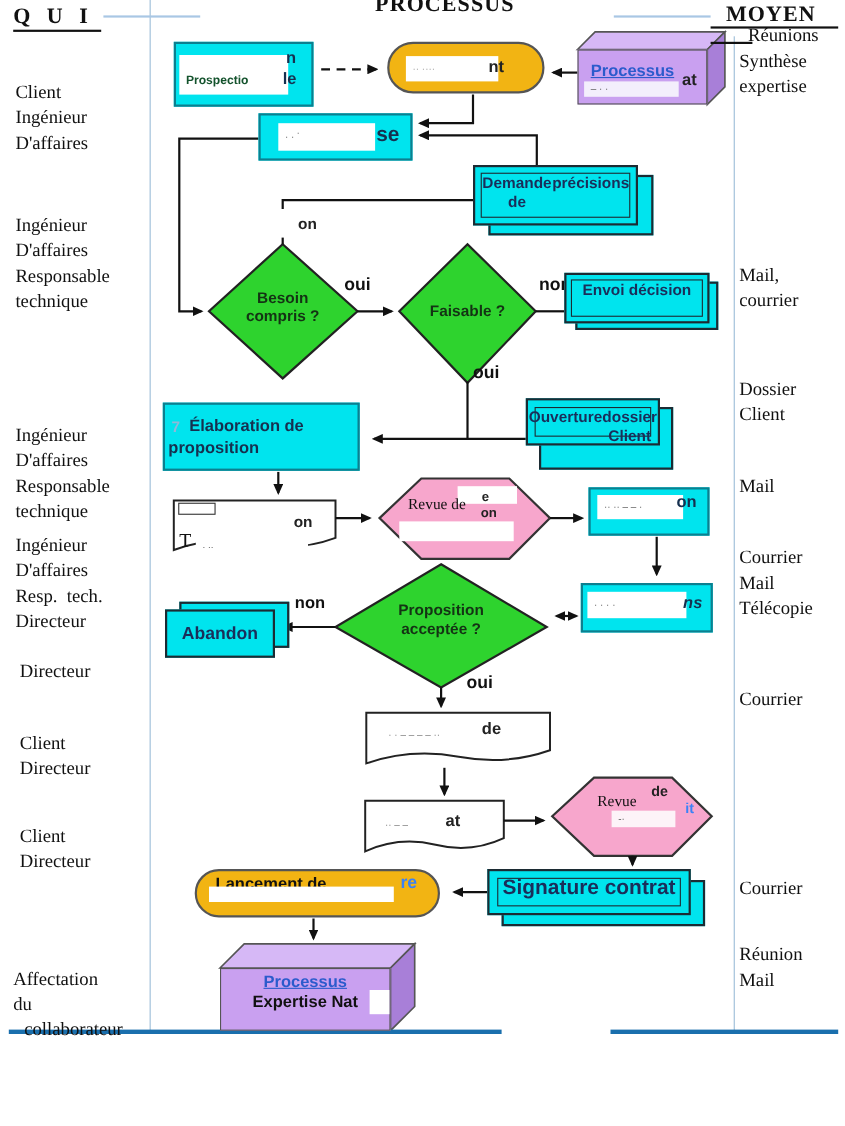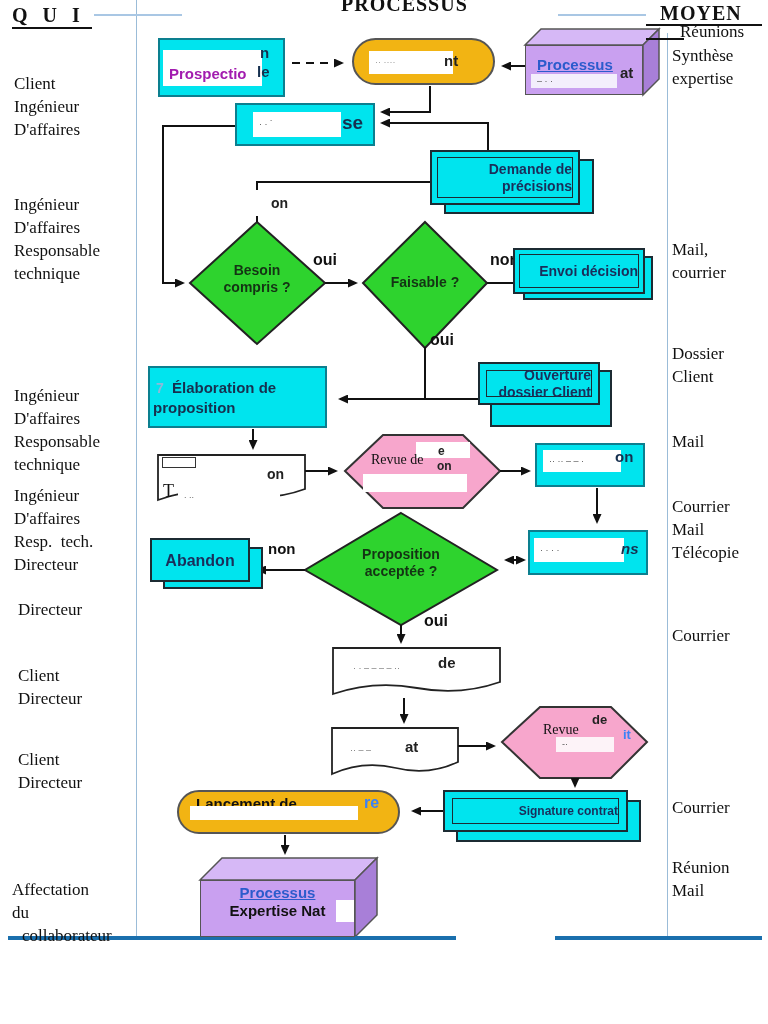--- a/index.html
+++ b/index.html
@@ -5,21 +5,21 @@
   html,body{margin:0;padding:0;background:#fff;}
   #stage{position:relative;width:768px;height:1024px;background:#fff;overflow:hidden;
          font-family:"Liberation Sans",sans-serif;}
   .abs{position:absolute;}
   .srf{font-family:"Liberation Serif",serif;color:#111;}
   .lbl{font-size:17px;line-height:23px;white-space:pre;}
   .hdr{font-size:20px;font-weight:bold;letter-spacing:1px;}
   .cy{background:#00e4ee;border:2px solid #0c7f8f;box-sizing:border-box;z-index:3;}
   .cyd{background:#00e4ee;border:2px solid #1c2b33;box-sizing:border-box;z-index:3;}
   .inner{position:absolute;left:5px;top:5px;right:5px;bottom:5px;border:1.5px solid #1c2b33;
-         display:flex;flex-direction:column;align-items:flex-end;justify-content:center;}
+         display:flex;flex-direction:row;align-items:flex-start;justify-content:center;}
   .bt{color:#1a2e5a;font-weight:bold;text-align:center;font-size:14px;line-height:17px;}
   .frag{color:#16304f;font-weight:bold;z-index:5;white-space:nowrap;}
   .patch{background:#fff;z-index:4;color:#999;font-size:9px;line-height:11px;overflow:hidden;
          white-space:nowrap;display:flex;align-items:center;padding-left:6px;box-sizing:border-box;}
   .edge{font-size:16px;font-weight:bold;color:#111;z-index:5;white-space:nowrap;}
   .dtext{color:#143314;font-weight:bold;text-align:center;font-size:14px;line-height:17px;z-index:5;}
   .node{z-index:3;}
   .under{z-index:2;}
   .txt{z-index:5;}
   .over{z-index:6;}
@@ -132,21 +132,21 @@
   <div class="abs srf lbl txt" style="left:672px;top:238px;"><div>Mail,</div><div>courrier</div></div>
   <div class="abs srf lbl txt" style="left:672px;top:342px;"><div>Dossier</div><div>Client</div></div>
   <div class="abs srf lbl txt" style="left:672px;top:430px;"><div>Mail</div></div>
   <div class="abs srf lbl txt" style="left:672px;top:495px;"><div>Courrier</div><div>Mail</div><div>Télécopie</div></div>
   <div class="abs srf lbl txt" style="left:672px;top:624px;"><div>Courrier</div></div>
   <div class="abs srf lbl txt" style="left:672px;top:796px;"><div>Courrier</div></div>
   <div class="abs srf lbl txt" style="left:672px;top:856px;"><div>Réunion</div><div>Mail</div></div>
 
   <div class="abs cy node" style="left:158px;top:38px;width:127px;height:59px;"></div>
   <div class="abs patch" style="left:163px;top:50px;width:99px;height:36px;">
-    <span style="font-size:15px;font-weight:bold;color:#a21caf;font-family:'Liberation Sans',sans-serif;margin-top:11px;">Prospectio</span>
+    <span style="font-size:11px;font-weight:bold;color:#14532d;font-family:'Liberation Sans',sans-serif;margin-top:11px;">Prospectio</span>
   </div>
   <div class="abs frag" style="left:260px;top:44px;font-size:15px;">n</div>
   <div class="abs frag" style="left:257px;top:63px;font-size:15px;">le</div>
 
   <div class="abs node" style="left:352px;top:38px;width:143px;height:47px;background:#f2b413;border:2px solid #555;border-radius:24px;box-sizing:border-box;"></div>
   <div class="abs patch" style="left:369px;top:51px;width:84px;height:23px;">·· ····</div>
   <div class="abs frag" style="left:444px;top:52px;font-size:15px;color:#222;">nt</div>
 
   <div class="abs node" style="left:525px;top:45px;width:118px;height:50px;background:#c9a0f0;border:1.5px solid #555;box-sizing:border-box;"></div>
   <div class="abs txt link" style="left:537px;top:56px;font-size:15px;">Processus</div>
@@ -217,39 +217,39 @@
 
   <div class="abs cy node" style="left:535px;top:443px;width:110px;height:44px;"></div>
   <div class="abs patch" style="left:543px;top:450px;width:78px;height:22px;color:#555;">·· ·· – – ·</div>
   <div class="abs frag" style="left:615px;top:448px;font-size:15px;">on</div>
 
   <div class="abs cy node" style="left:528px;top:530px;width:120px;height:45px;"></div>
   <div class="abs patch" style="left:534px;top:538px;width:90px;height:24px;color:#555;">·  ·   ·  ·</div>
   <div class="abs frag" style="left:621px;top:540px;font-size:15px;font-style:italic;">ns</div>
 
   <div class="abs cyd node" style="left:163px;top:547px;width:100px;height:42px;"></div>
-  <div class="abs cyd node ctr" style="left:150px;top:538px;width:100px;height:44px;">
+  <div class="abs cyd node ctr" style="left:150px;top:554px;width:100px;height:44px;">
     <div class="bt" style="font-size:16px;">Abandon</div>
   </div>
 
   <div class="abs patch" style="left:347px;top:657px;width:88px;height:22px;color:#777;">· · – – – – ··</div>
   <div class="abs frag" style="left:438px;top:654px;font-size:15px;color:#222;">de</div>
 
   <div class="abs patch" style="left:344px;top:740px;width:60px;height:20px;color:#777;">·· – –</div>
   <div class="abs frag" style="left:405px;top:738px;font-size:15px;color:#222;">at</div>
 
   <div class="abs patch" style="left:556px;top:737px;width:58px;height:15px;background:#fdf3f8;color:#555;">-·</div>
   <div class="abs srf txt" style="left:543px;top:722px;font-size:14px;">Revue</div>
   <div class="abs frag" style="left:592px;top:712px;font-size:13px;color:#222;">de</div>
   <div class="abs frag" style="left:596px;top:727px;font-size:13px;color:#3b82f6;margin-left:27px;">it</div>
 
   <div class="abs cyd node" style="left:456px;top:800px;width:185px;height:42px;"></div>
   <div class="abs cyd node" style="left:443px;top:790px;width:185px;height:42px;">
     <div class="inner" style="left:7px;top:6px;right:7px;bottom:6px;">
-      <div class="bt" style="font-size:12px;">Signature contrat</div>
+      <div class="bt" style="font-size:19px;">Signature contrat</div>
     </div>
   </div>
 
   <div class="abs node" style="left:177px;top:790px;width:223px;height:44px;background:#f2b413;border:2px solid #555;border-radius:22px;box-sizing:border-box;"></div>
   <div class="abs frag" style="left:196px;top:795px;font-size:15px;color:#111;">Lancement de</div>
   <div class="abs frag" style="left:364px;top:794px;font-size:16px;color:#3b82f6;">re</div>
   <div class="abs patch over" style="left:190px;top:806px;width:168px;height:14px;"></div>
 
   <div class="abs node" style="left:200px;top:880px;width:155px;height:57px;background:#c9a0f0;border:1.5px solid #555;box-sizing:border-box;"></div>
   <div class="abs txt link" style="left:200px;top:884px;width:155px;text-align:center;font-size:15px;">Processus</div>

